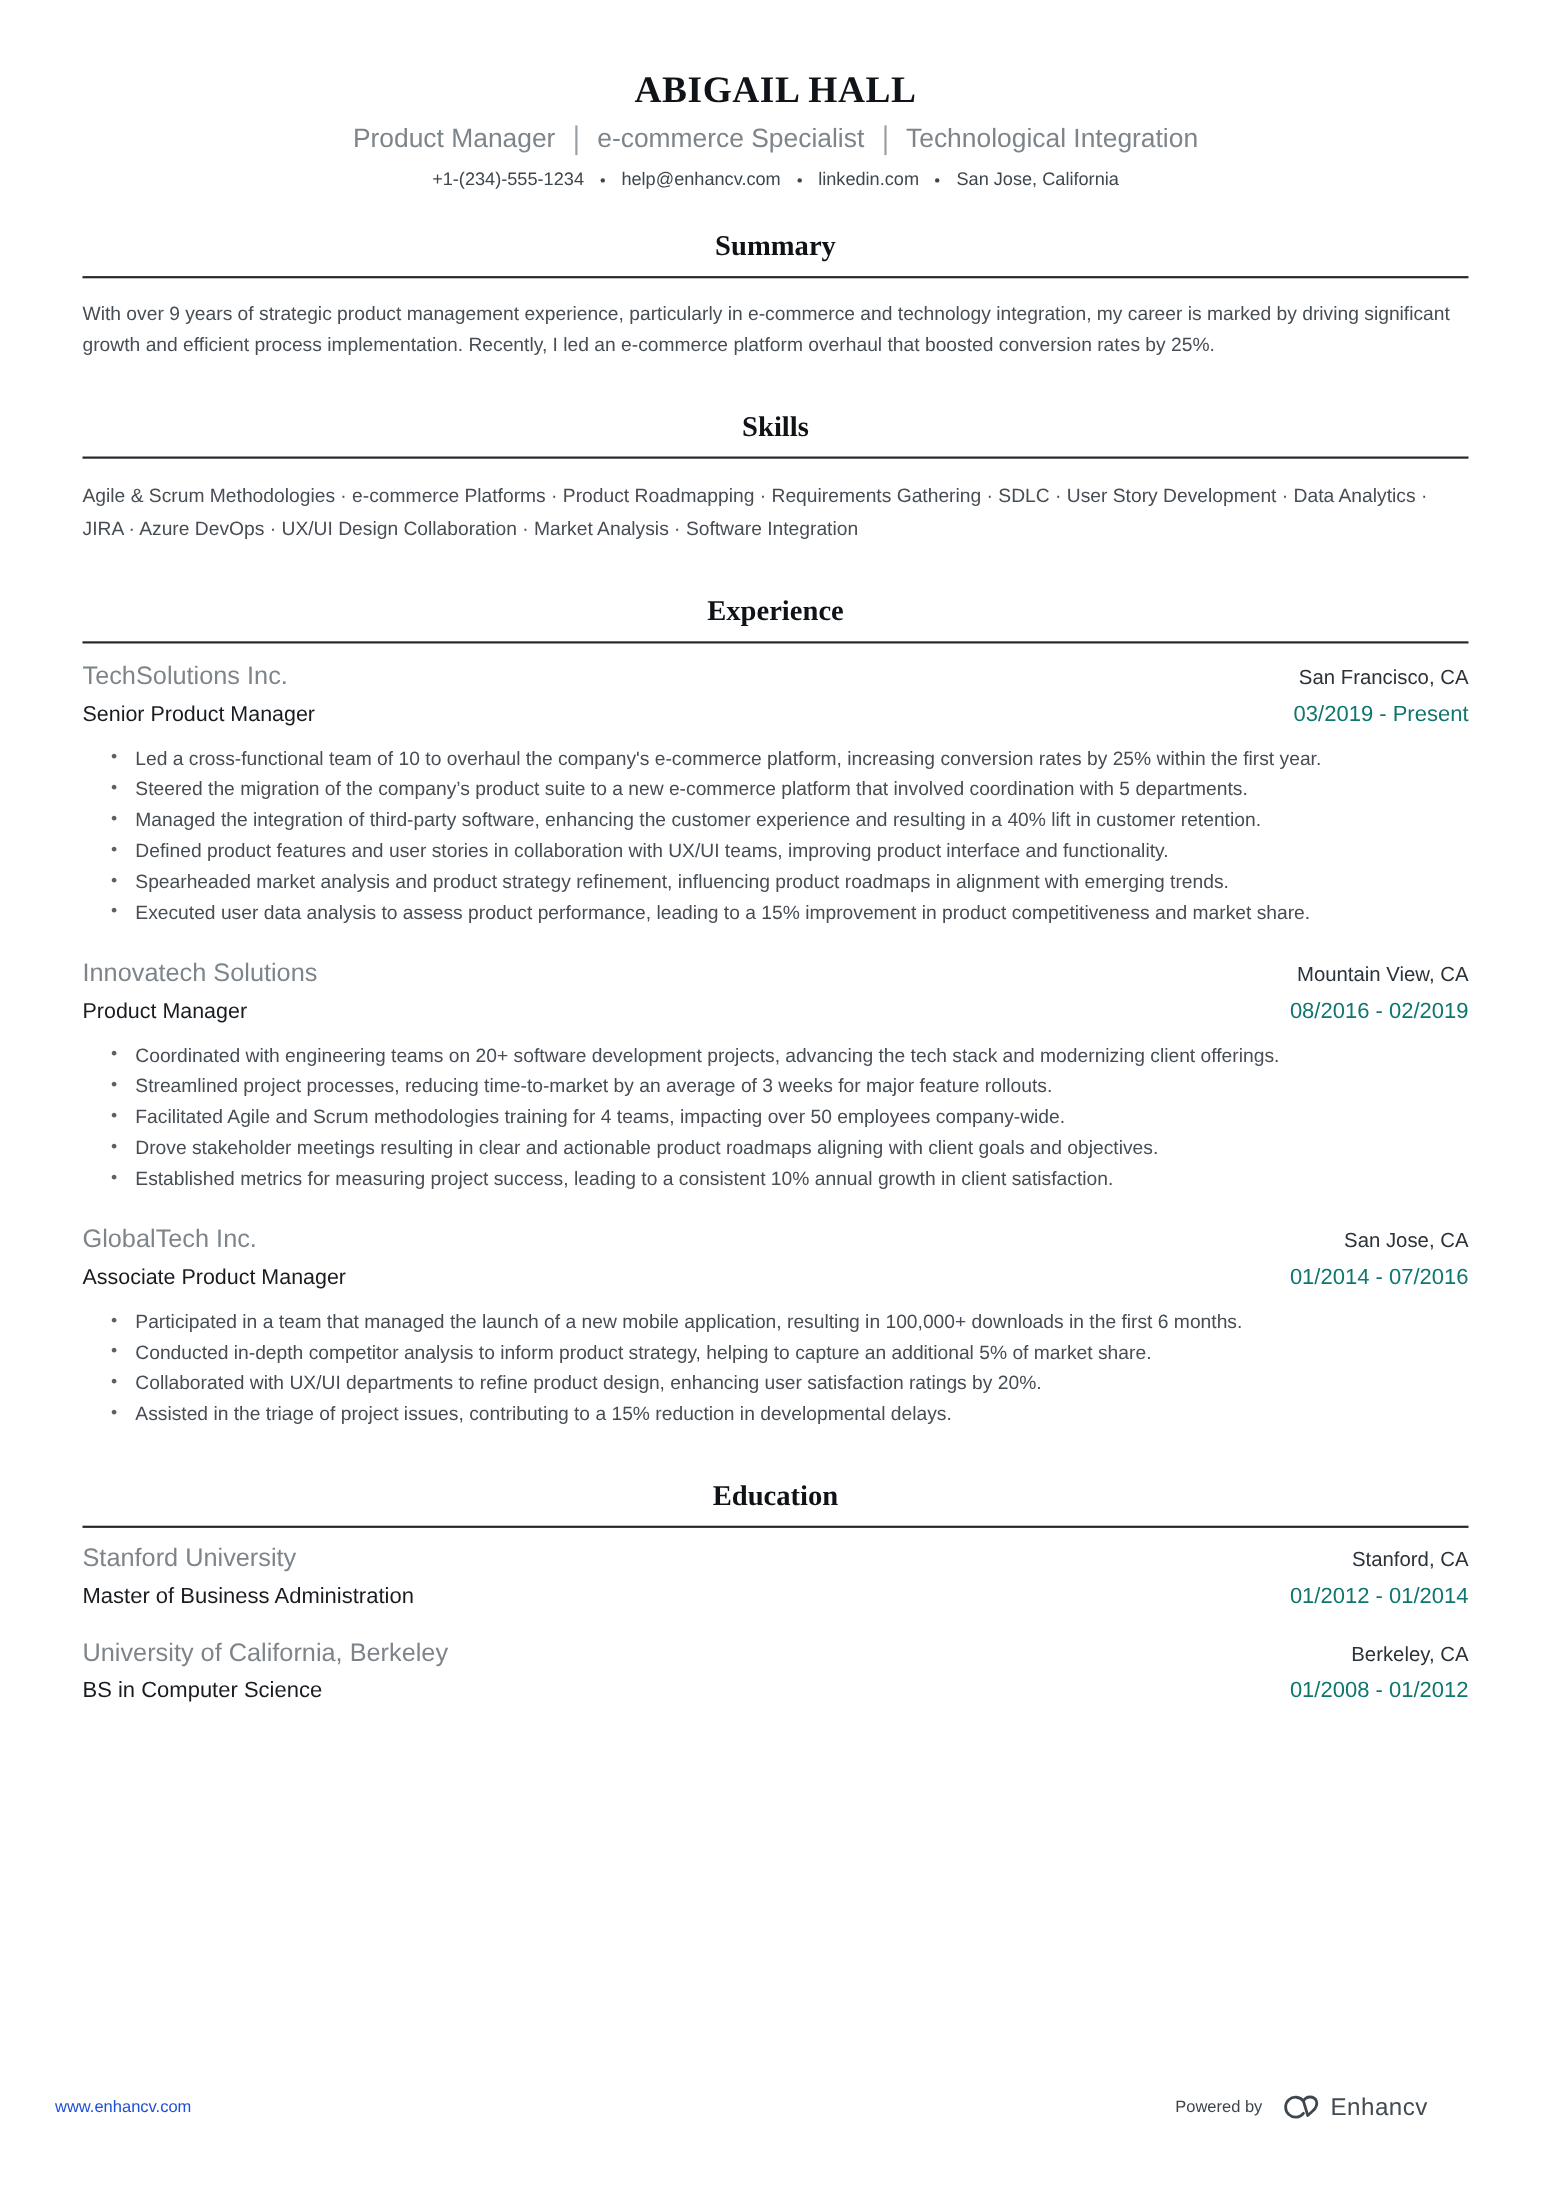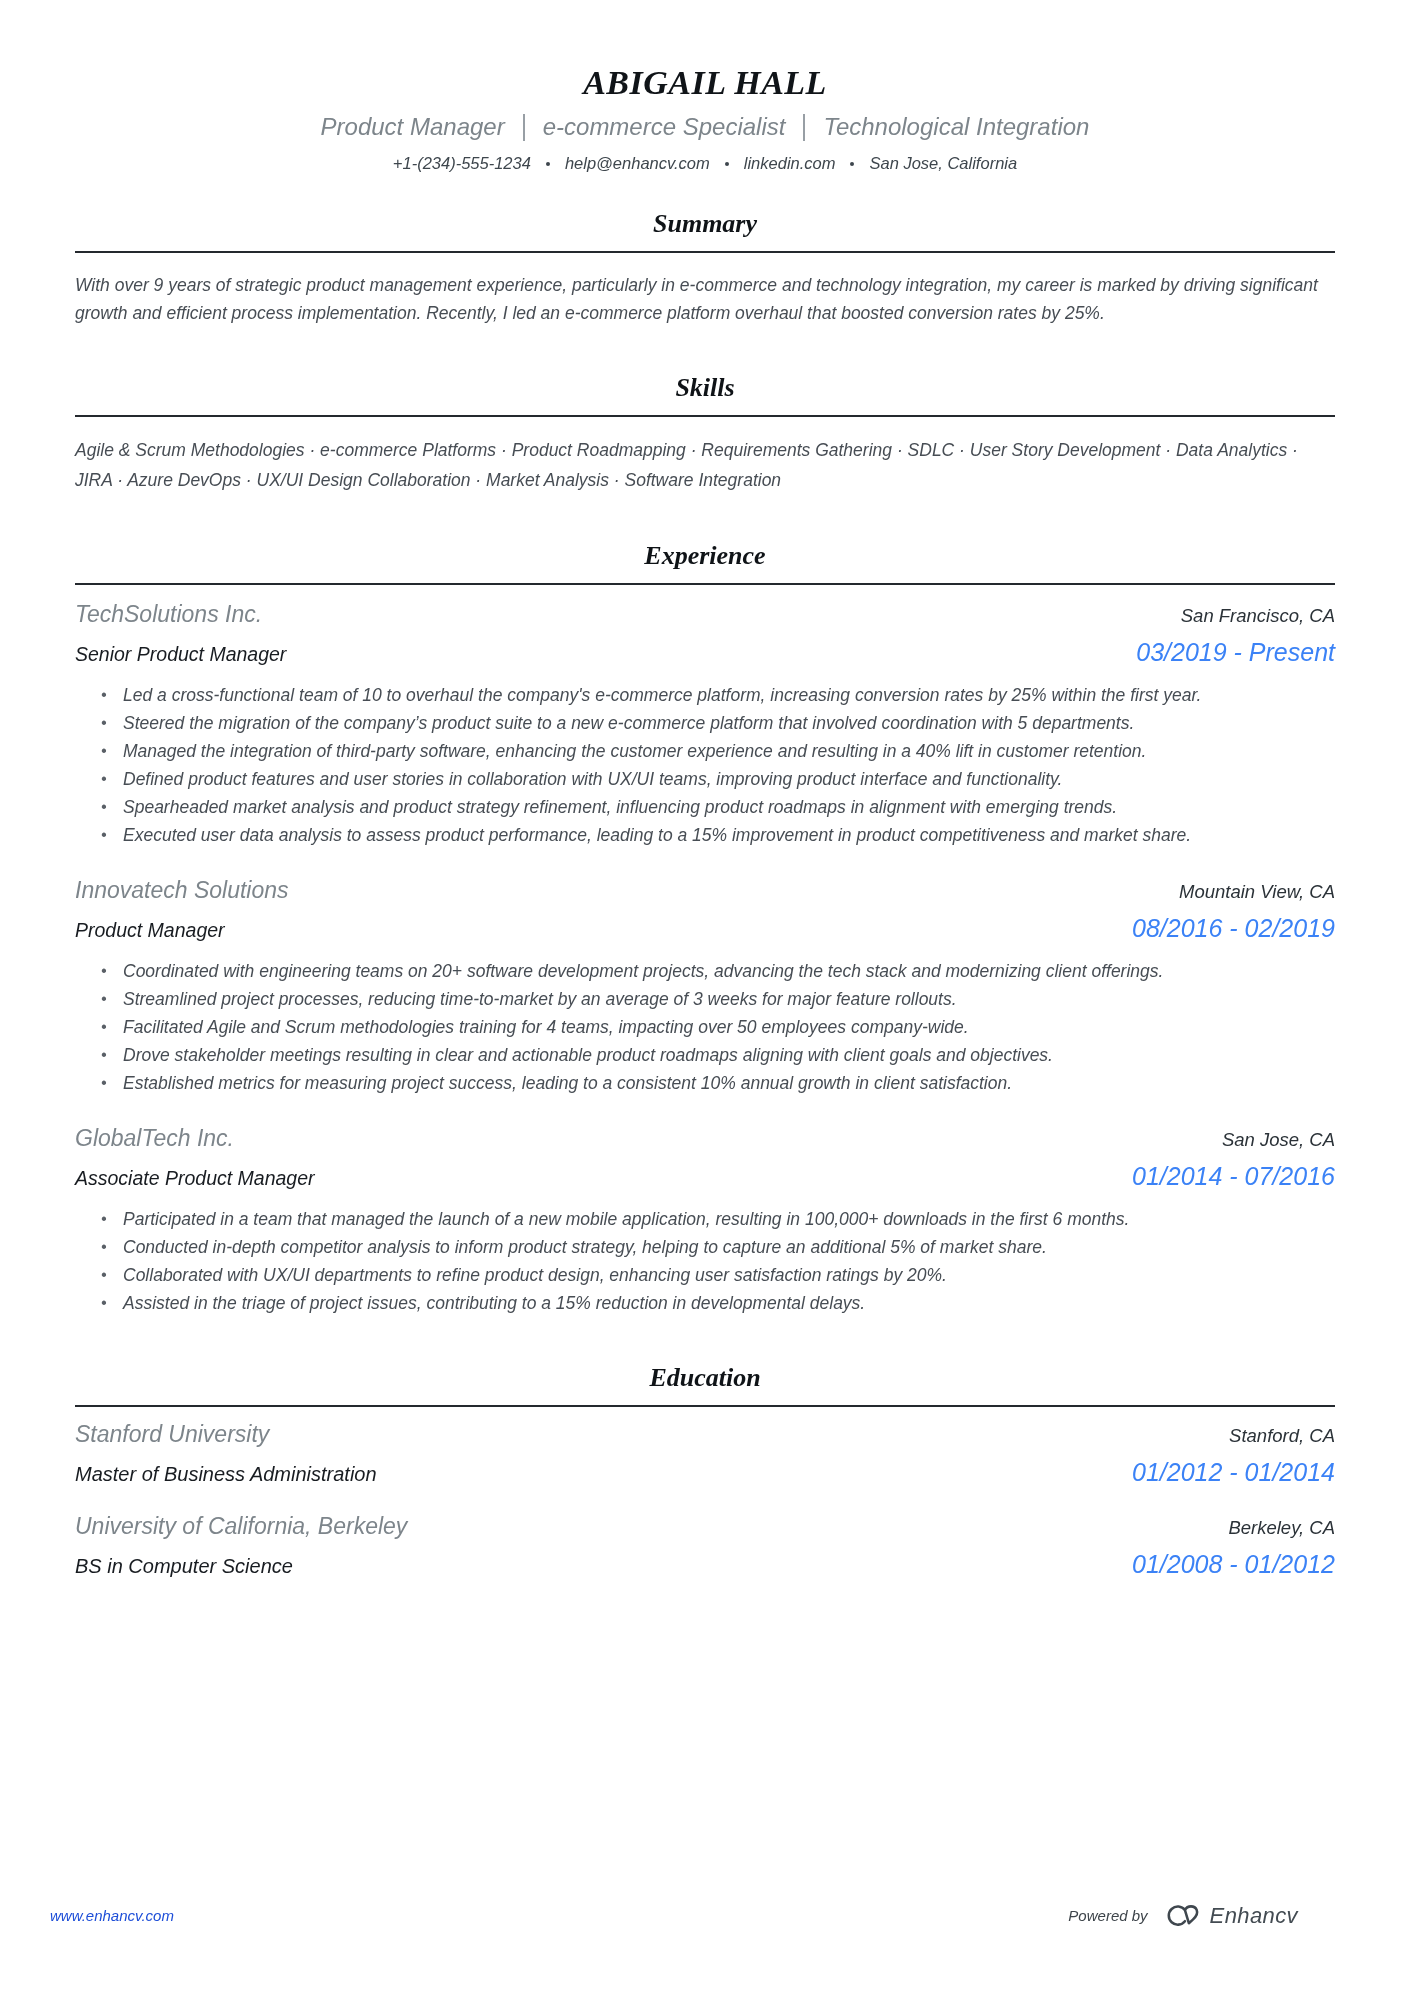--- a/index.html
+++ b/index.html
@@ -6,21 +6,20 @@
   .page {
     position: relative;
     width: 1410px;
     height: 1995px;
     margin: 0 auto;
     background: #ffffff;
     font-family: "Liberation Sans", "DejaVu Sans", sans-serif;
     color: #474d54;
     overflow: hidden;
     box-sizing: border-box;
-    font-style: italic;
   }
   .content { padding: 64px 75px 0 75px; }
 
   
   .name {
     margin: 0;
     text-align: center;
     font-family: "Liberation Serif", "DejaVu Serif", serif;
     font-weight: 700;
     font-size: 34px;
@@ -70,21 +69,21 @@
   .skills-text { line-height: 30px; }
 
   
   .job { margin-top: 28px; }
   .job.first { margin-top: 16px; }
   .row { display: flex; justify-content: space-between; align-items: baseline; }
   .row2 { margin-top: 10px; }
   .company { font-size: 23px; color: #7d858b; }
   .place { font-size: 18.5px; color: #2b3238; }
   .jtitle { font-size: 19.5px; color: #181c21; }
-  .dates { font-size: 25px; color: #3b82f6; }
+  .dates { font-size: 20px; color: #0f766e; }
   .bullets { list-style: none; margin: 14px 0 0 0; padding: 0; }
   .bullets li {
     position: relative;
     padding-left: 48px;
     font-size: 17.5px;
     line-height: 28px;
     color: #474d54;
   }
   .bullets li::before {
     content: "•";

